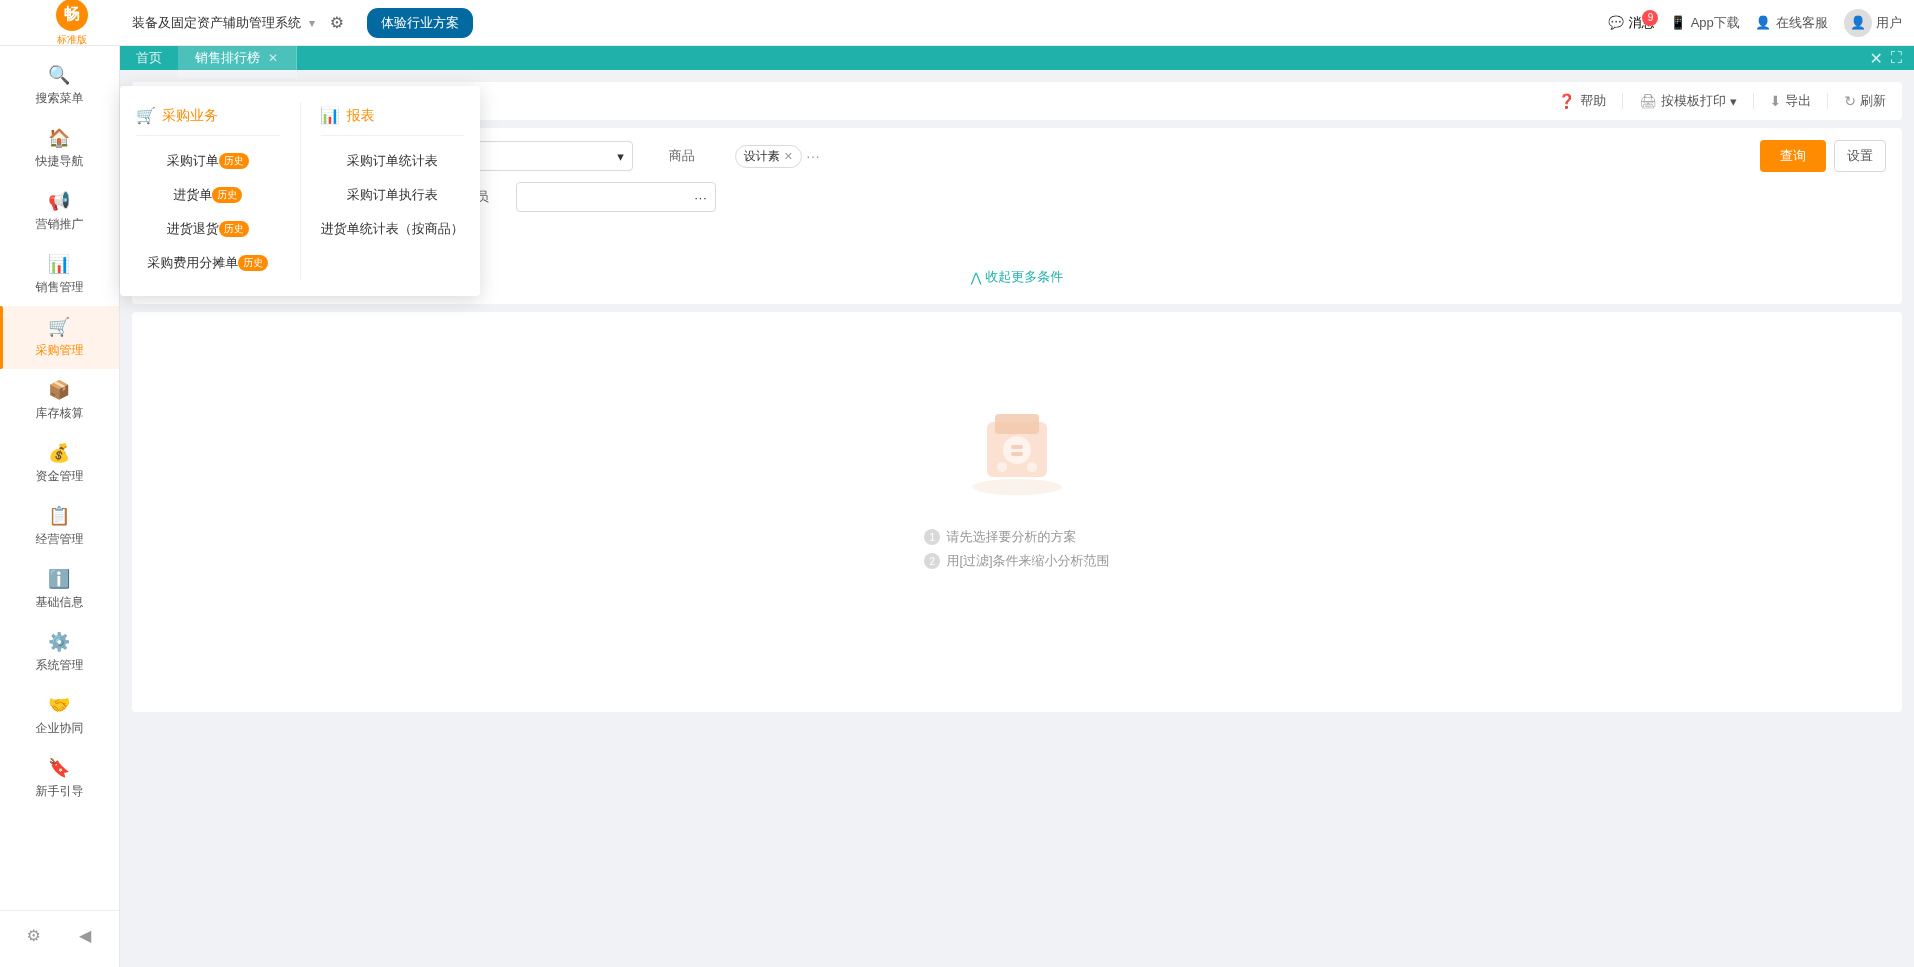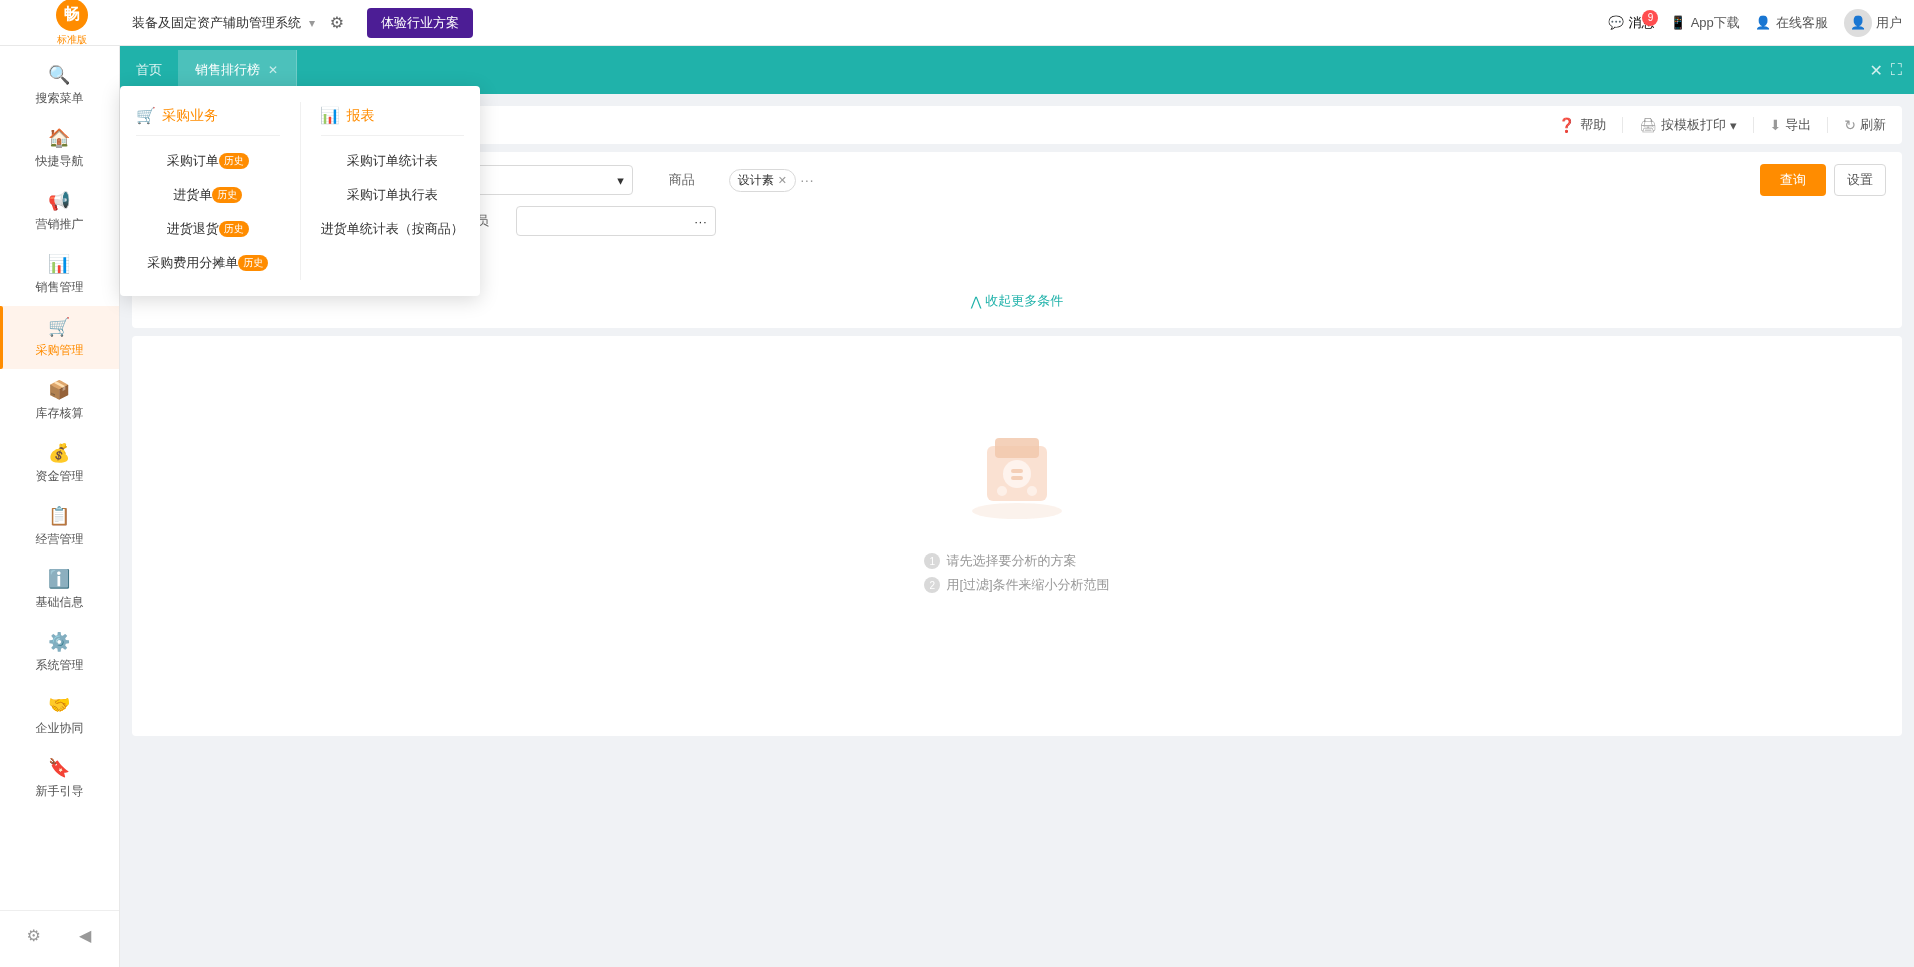--- a/index.html
+++ b/index.html
@@ -58,24 +58,24 @@
       width: 28px;
       height: 28px;
       display: flex;
       align-items: center;
       justify-content: center;
       color: #666;
       cursor: pointer;
       font-size: 16px;
     }
     .industry-btn {
-      background: #4c1d95;
+      background: #0369a1;
       color: white;
       border: none;
-      border-radius: 4px;
+      border-radius: 11px;
       padding: 6px 14px;
       font-size: 13px;
       cursor: pointer;
       margin-left: 8px;
     }
     .header-right {
       display: flex;
       align-items: center;
       gap: 16px;
       margin-left: auto;
@@ -196,21 +196,21 @@
     
     .content-area {
       flex: 1;
       display: flex;
       flex-direction: column;
       overflow: hidden;
     }
 
     
     .tab-bar {
-      height: 48px;
+      height: 24px;
       background: #20b2aa;
       display: flex;
       align-items: center;
       padding: 0;
       position: relative;
     }
     .tab-item {
       height: 40px;
       display: flex;
       align-items: center;
@@ -611,21 +611,21 @@
           </div>
 
           <div style="display:flex;align-items:center;gap:6px;margin-left:24px;">
             <span class="filter-label">单据状态</span>
             <div class="filter-select" style="min-width:200px;">
               <span></span>
               <span>▾</span>
             </div>
           </div>
 
-          <div style="display:flex;align-items:center;margin-left:24px;">
+          <div style="display:flex;align-items:center;gap:6px;margin-left:24px;">
             <span class="filter-label">商品</span>
             <div style="display:flex;align-items:center;gap:4px;">
               <div class="status-tag-x">
                 <span>设计素</span>
                 <span class="status-tag-close">✕</span>
               </div>
               <span class="filter-dots">···</span>
             </div>
           </div>
 

